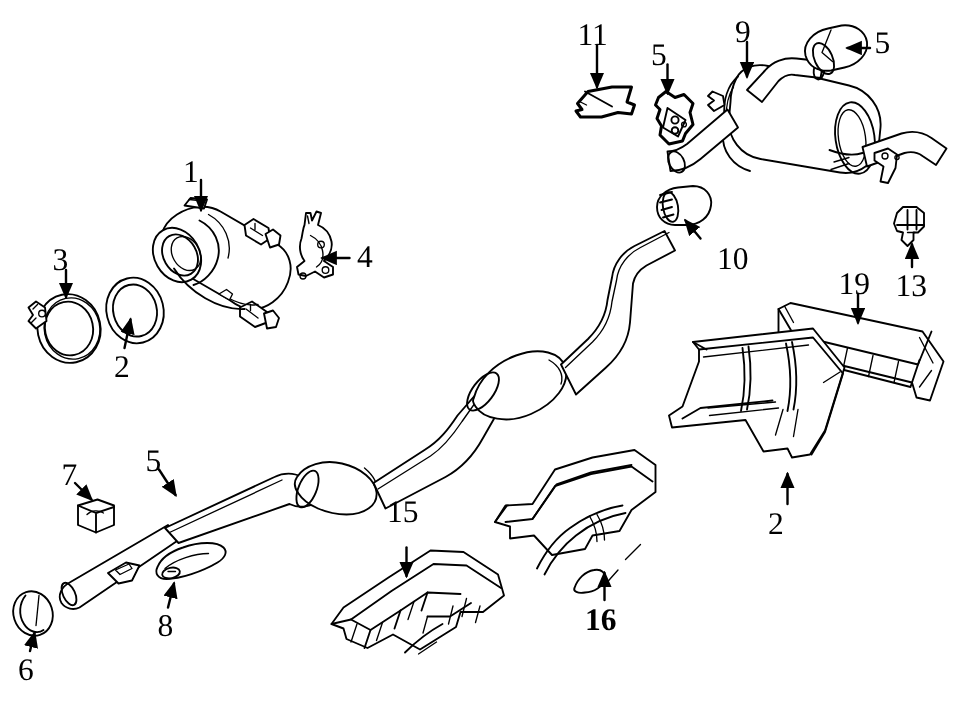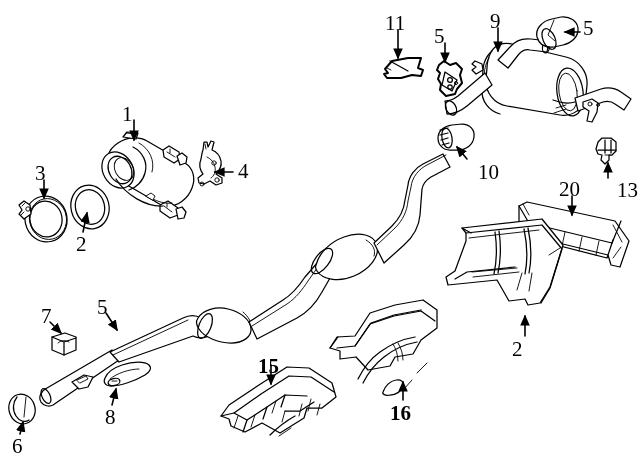--- a/index.html
+++ b/index.html
@@ -405,20 +405,20 @@
   <div class="callout-label" style="left:35px;top:163px;">3</div>
   <div class="callout-label" style="left:238px;top:161px;">4</div>
   <div class="callout-label" style="left:97px;top:297px;">5</div>
   <div class="callout-label" style="left:12px;top:436px;">6</div>
   <div class="callout-label" style="left:41px;top:306px;">7</div>
   <div class="callout-label" style="left:105px;top:407px;">8</div>
   <div class="callout-label" style="left:490px;top:11px;">9</div>
   <div class="callout-label" style="left:478px;top:162px;">10</div>
   <div class="callout-label" style="left:385px;top:13px;">11</div>
   <div class="callout-label" style="left:434px;top:26px;">5</div>
-  <div class="callout-label" style="left:597px;top:180px;margin-left:20px;">13</div>
+  <div class="callout-label" style="left:597px;top:180px;">13</div>
   <div class="callout-label" style="left:583px;top:18px;">5</div>
-  <div class="callout-label" style="left:258px;top:356px;font-weight:bold;">15</div>
+  <div class="callout-label" style="left:258px;top:331px;">15</div>
   <div class="callout-label" style="left:390px;top:403px;font-weight:bold;">16</div>
   <div class="callout-label" style="left:512px;top:339px;">2</div>
-  <div class="callout-label" style="left:559px;top:179px;">20</div>
+  <div class="callout-label" style="left:559px;top:179px;">19</div>
 
 </div>
 
 </body></html>

